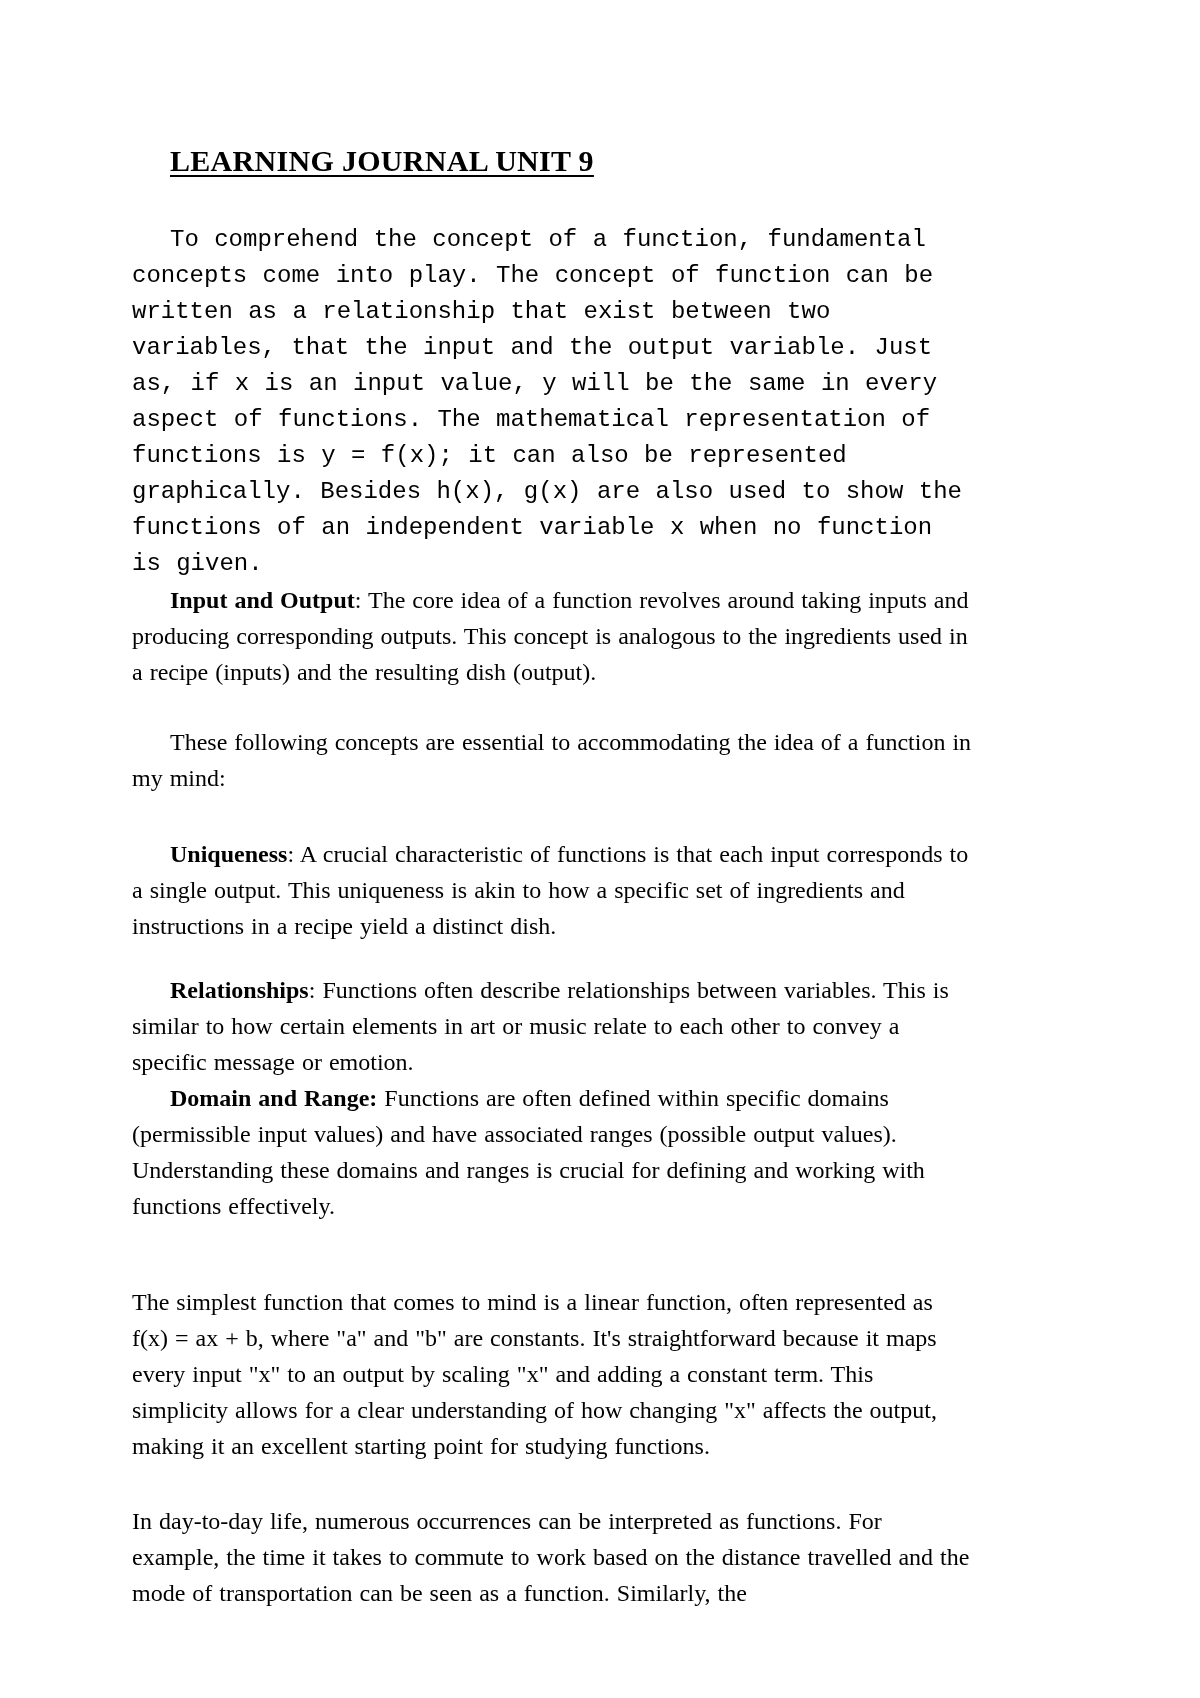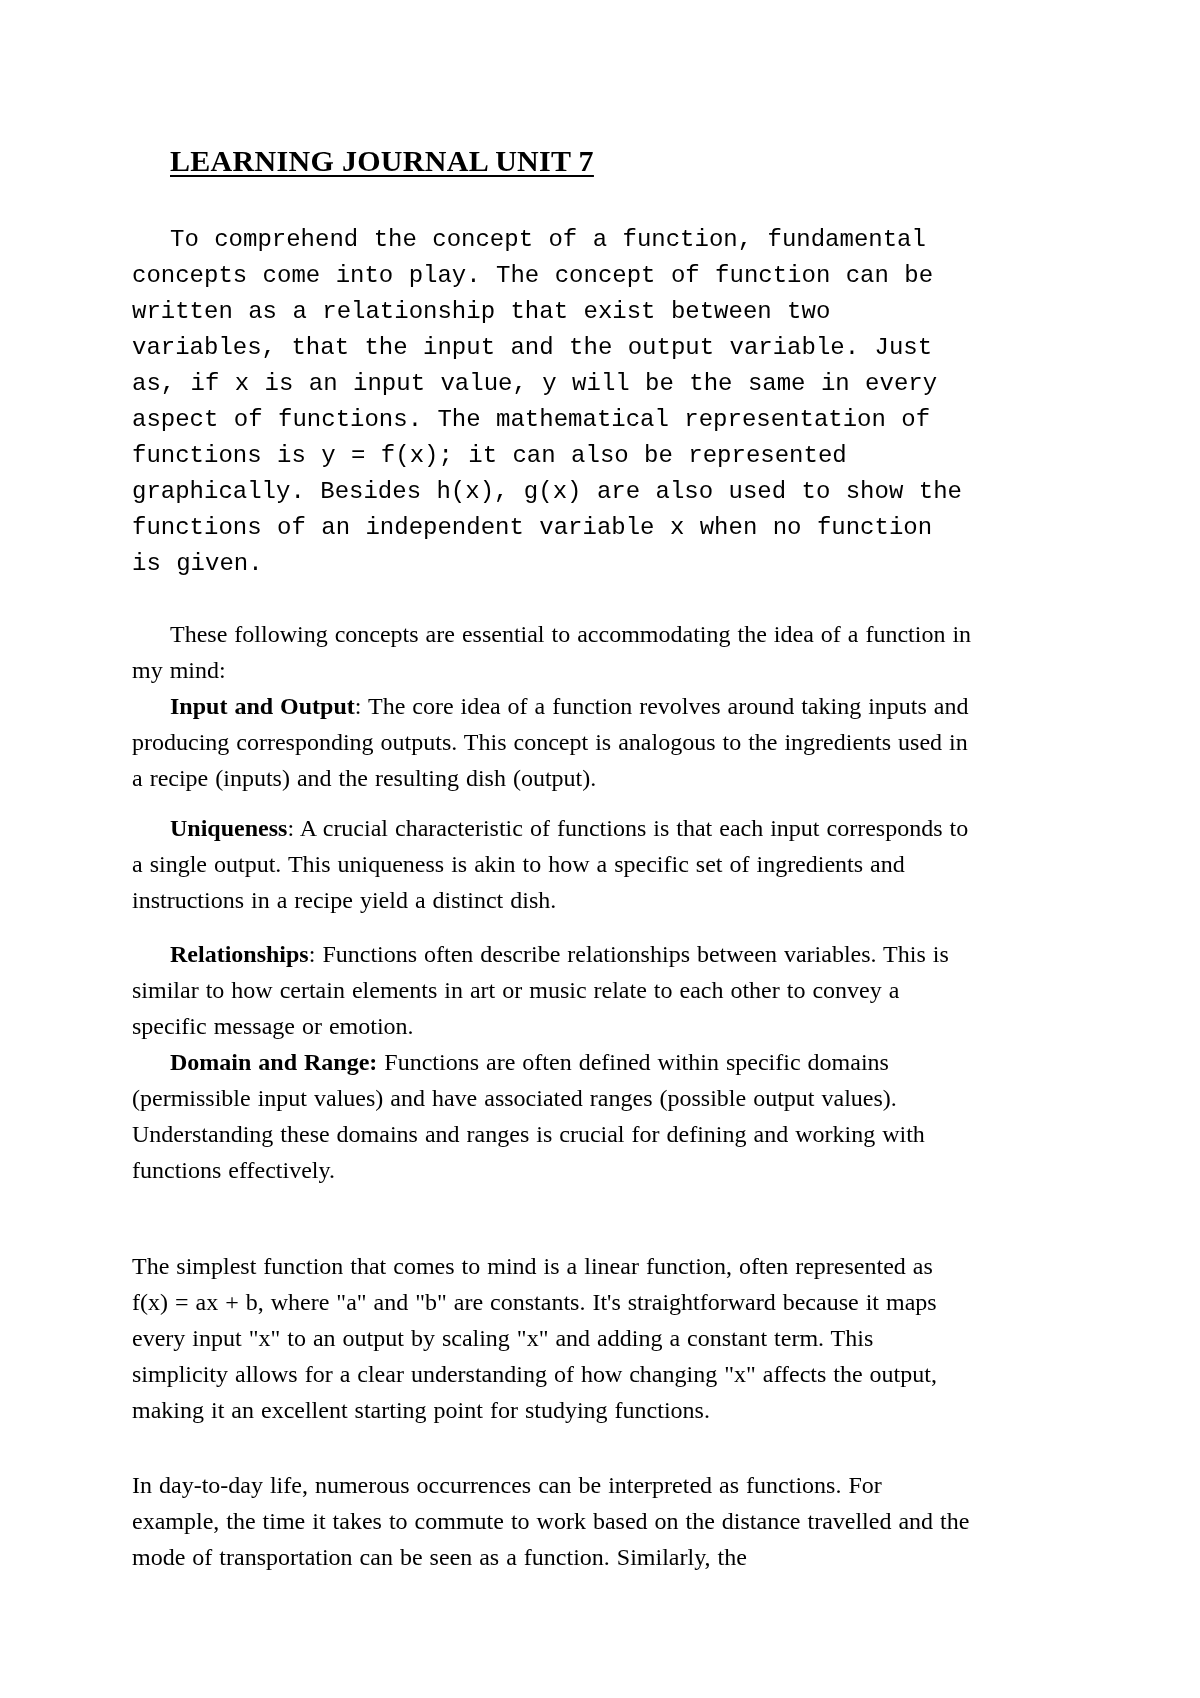--- a/index.html
+++ b/index.html
@@ -34,39 +34,39 @@
   .para {
     font-size: 24px;
     line-height: 36px;
     margin: 0;
     text-align: left;
     word-spacing: 1px;
   }
   .indent { text-indent: 38px; }
   .p-intro   { margin-top: 42px; font-family: Liberation Mono, monospace; }
   .p-lead    { margin-top: 34px; }
-  .p-unique  { margin-top: 14px; }
-  .p-relate  { margin-top: 18px; }
+  .p-unique  { margin-top: 40px; }
+  .p-relate  { margin-top: 28px; }
   .p-linear  { margin-top: 60px; }
   .p-daily   { margin-top: 39px; }
   b { font-weight: bold; }
 </style>
 </head>
 <body>
 
 <div class="page">
 
-  <h1 class="doc-title">LEARNING JOURNAL UNIT 7</h1>
+  <h1 class="doc-title">LEARNING JOURNAL UNIT 9</h1>
 
   <p class="para indent p-intro">To comprehend the concept of a function, fundamental concepts come into play. The concept of function can be written as a relationship that exist between two variables, that the input and the output variable. Just as, if x is an input value, y will be the same in every aspect of functions. The mathematical representation of functions is y = f(x); it can also be represented graphically. Besides h(x), g(x) are also used to show the functions of an independent variable x when no function is given.</p>
 
   <div>
+    <p class="para indent"><b>Input and Output</b><span>: </span><span>The core idea of a function revolves around taking inputs and producing corresponding outputs. This concept is analogous to the ingredients used in a recipe (inputs) and the resulting dish (output).</span></p>
+
     <p class="para indent p-lead">These following concepts are essential to accommodating the idea of a function in my mind:</p>
-
-    <p class="para indent"><b>Input and Output</b><span>: </span><span>The core idea of a function revolves around taking inputs and producing corresponding outputs. This concept is analogous to the ingredients used in a recipe (inputs) and the resulting dish (output).</span></p>
 
     <p class="para indent p-unique"><b>Uniqueness</b><span>: </span><span>A crucial characteristic of functions is that each input corresponds to a single output. This uniqueness is akin to how a specific set of ingredients and instructions in a recipe yield a distinct dish.</span></p>
 
     <p class="para indent p-relate"><b>Relationships</b><span>: </span><span>Functions often describe relationships between variables. This is similar to how certain elements in art or music relate to each other to convey a specific message or emotion.</span></p>
 
     <p class="para indent"><b>Domain and Range:</b><span> </span><span>Functions are often defined within specific domains (permissible input values) and have associated ranges (possible output values). Understanding these domains and ranges is crucial for defining and working with functions effectively.</span></p>
   </div>
 
   <p class="para p-linear">The simplest function that comes to mind is a linear function, often represented as f(x) = ax + b, where "a" and "b" are constants. It's straightforward because it maps every input "x" to an output by scaling "x" and adding a constant term. This simplicity allows for a clear understanding of how changing "x" affects the output, making it an excellent starting point for studying functions.</p>
 

